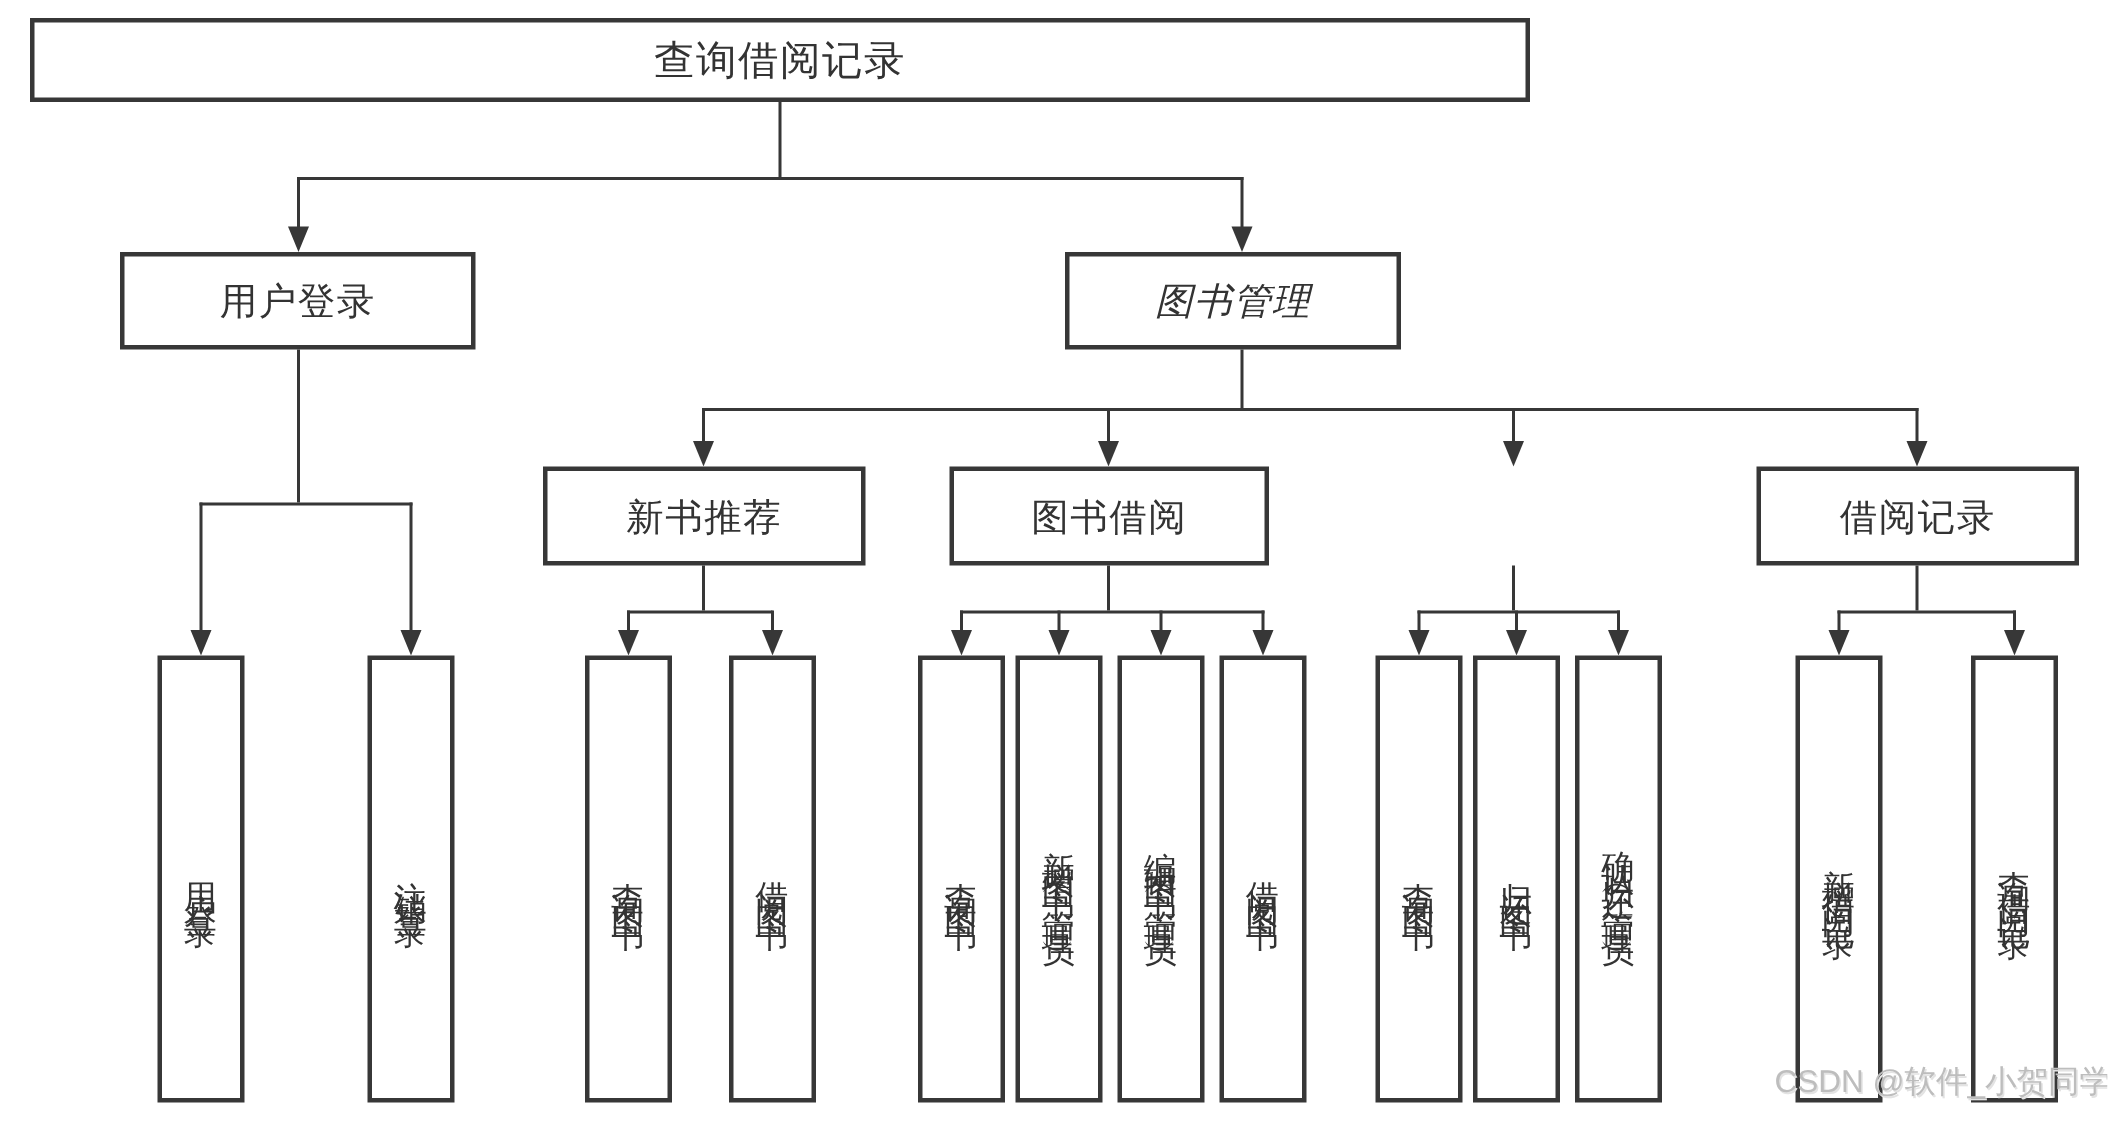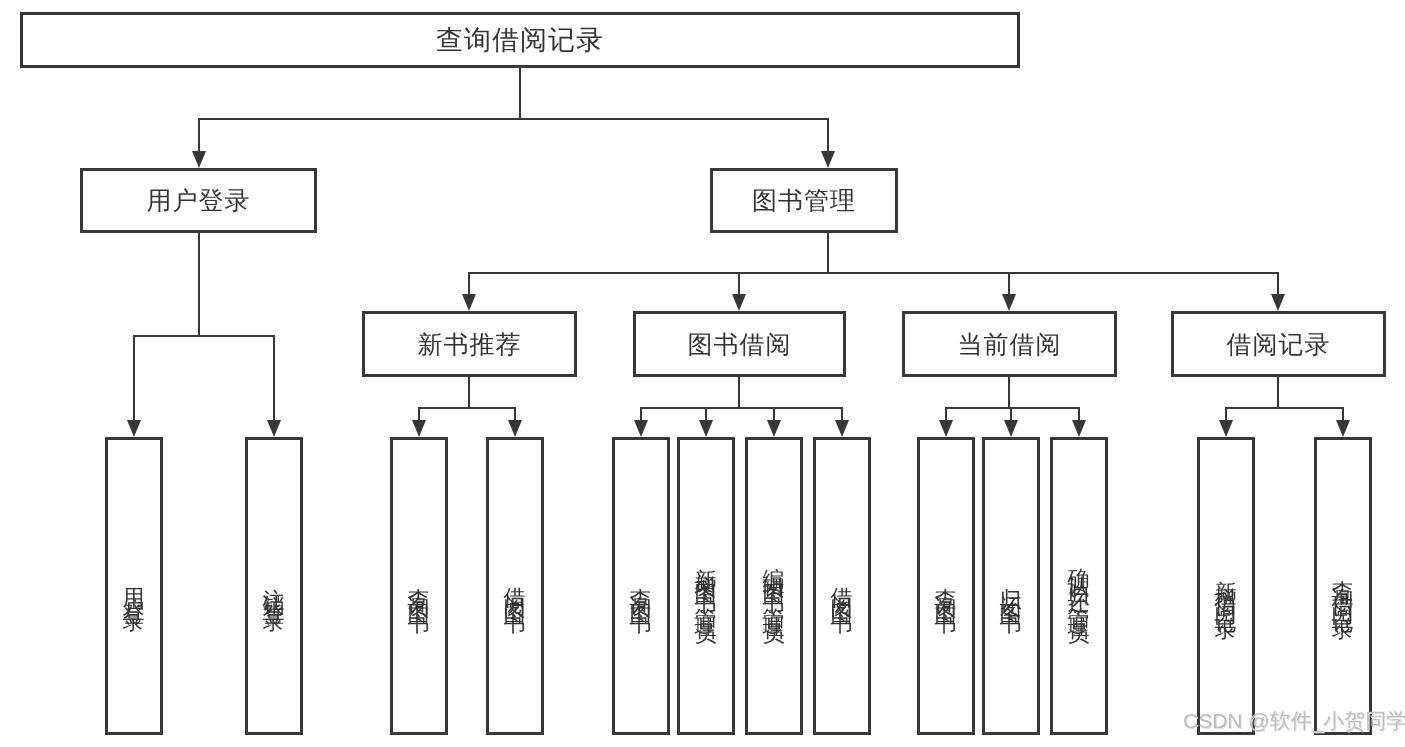--- a/index.html
+++ b/index.html
@@ -53,21 +53,21 @@
   <div class="vline" style="left:519px;top:68px;height:50px;"></div>
   <div class="hline" style="left:198px;top:118px;width:631px;"></div>
   <div class="vline" style="left:198px;top:118px;height:34px;"></div>
   <div class="arrow" style="left:192px;top:151px;"></div>
   <div class="vline" style="left:827px;top:118px;height:34px;"></div>
   <div class="arrow" style="left:821px;top:151px;"></div>
 
   <div class="box" style="left:80px;top:168px;width:237px;height:65px;">
     <span class="branch-label">用户登录</span>
   </div>
-  <div class="box" style="left:710px;top:168px;width:188px;height:65px;">
+  <div class="box" style="left:710px;top:168px;width:224px;height:65px;font-style:italic;">
     <span class="branch-label">图书管理</span>
   </div>
 
   <div class="vline" style="left:198px;top:233px;height:102px;"></div>
   <div class="hline" style="left:133px;top:335px;width:142px;"></div>
   <div class="vline" style="left:133px;top:335px;height:86px;"></div>
   <div class="arrow" style="left:127px;top:420px;"></div>
   <div class="vline" style="left:273px;top:335px;height:86px;"></div>
   <div class="arrow" style="left:267px;top:420px;"></div>
 
@@ -80,23 +80,20 @@
   <div class="vline" style="left:1008px;top:272px;height:25px;"></div>
   <div class="arrow" style="left:1002px;top:294px;"></div>
   <div class="vline" style="left:1277px;top:272px;height:25px;"></div>
   <div class="arrow" style="left:1271px;top:294px;"></div>
 
   <div class="box" style="left:362px;top:311px;width:215px;height:66px;">
     <span class="branch-label">新书推荐</span>
   </div>
   <div class="box" style="left:633px;top:311px;width:213px;height:66px;">
     <span class="branch-label">图书借阅</span>
-  </div>
-  <div class="box" style="left:902px;top:311px;width:215px;height:66px;">
-    <span class="branch-label">当前借阅</span>
   </div>
   <div class="box" style="left:1171px;top:311px;width:215px;height:66px;">
     <span class="branch-label">借阅记录</span>
   </div>
 
   <div class="vline" style="left:468px;top:377px;height:30px;"></div>
   <div class="hline" style="left:418px;top:407px;width:97px;"></div>
   <div class="vline" style="left:418px;top:407px;height:16px;"></div>
   <div class="arrow" style="left:412px;top:420px;"></div>
   <div class="vline" style="left:514px;top:407px;height:16px;"></div>

